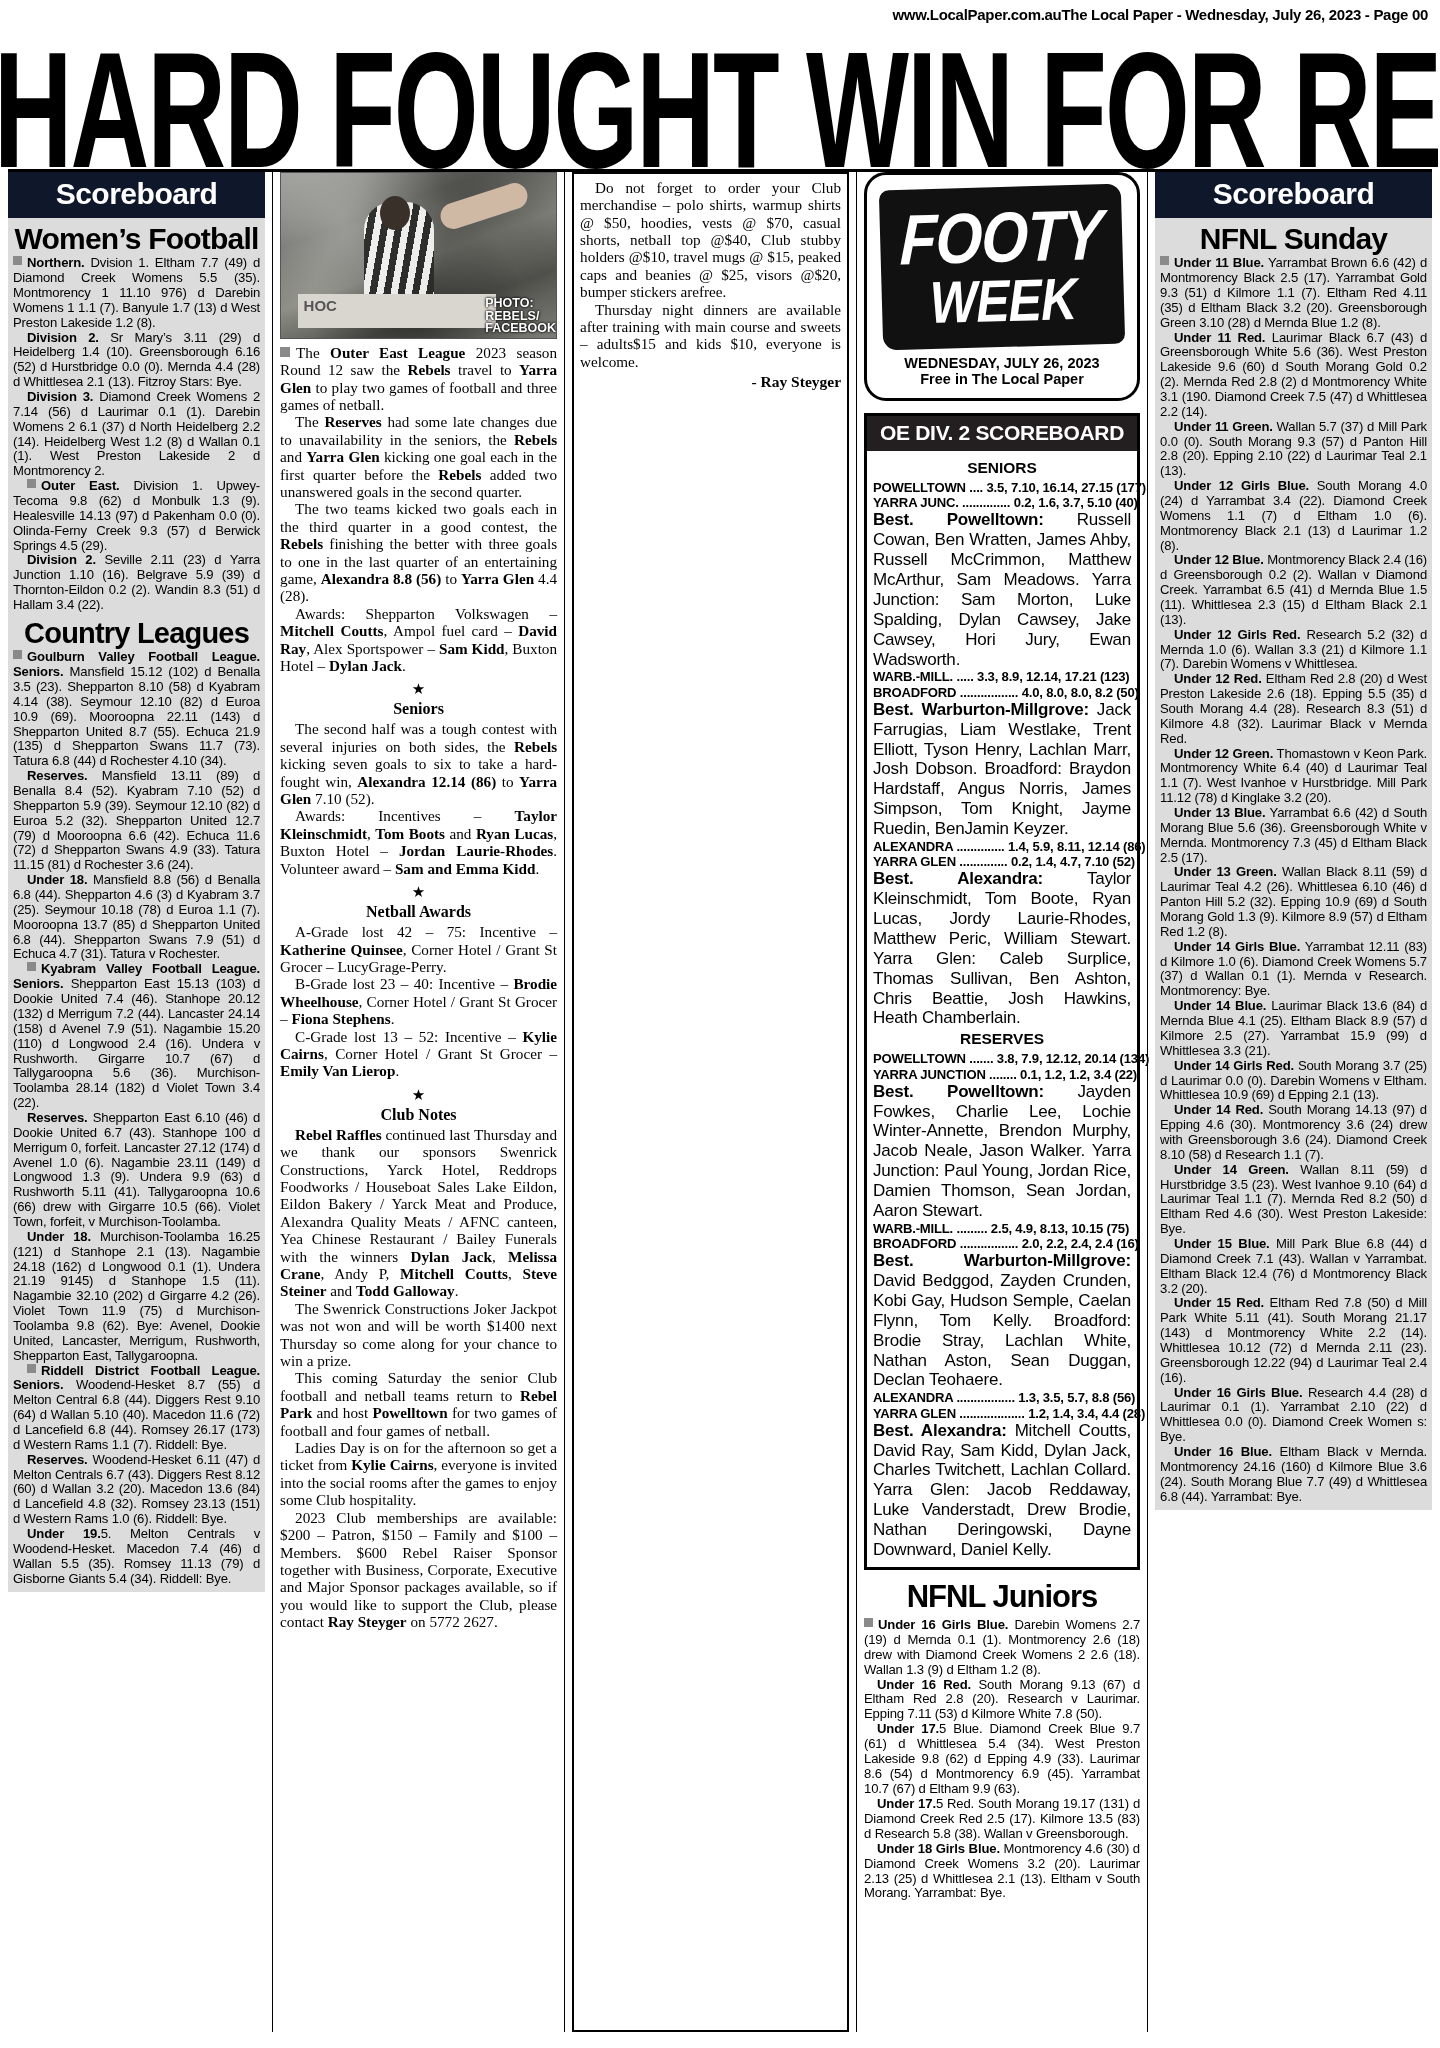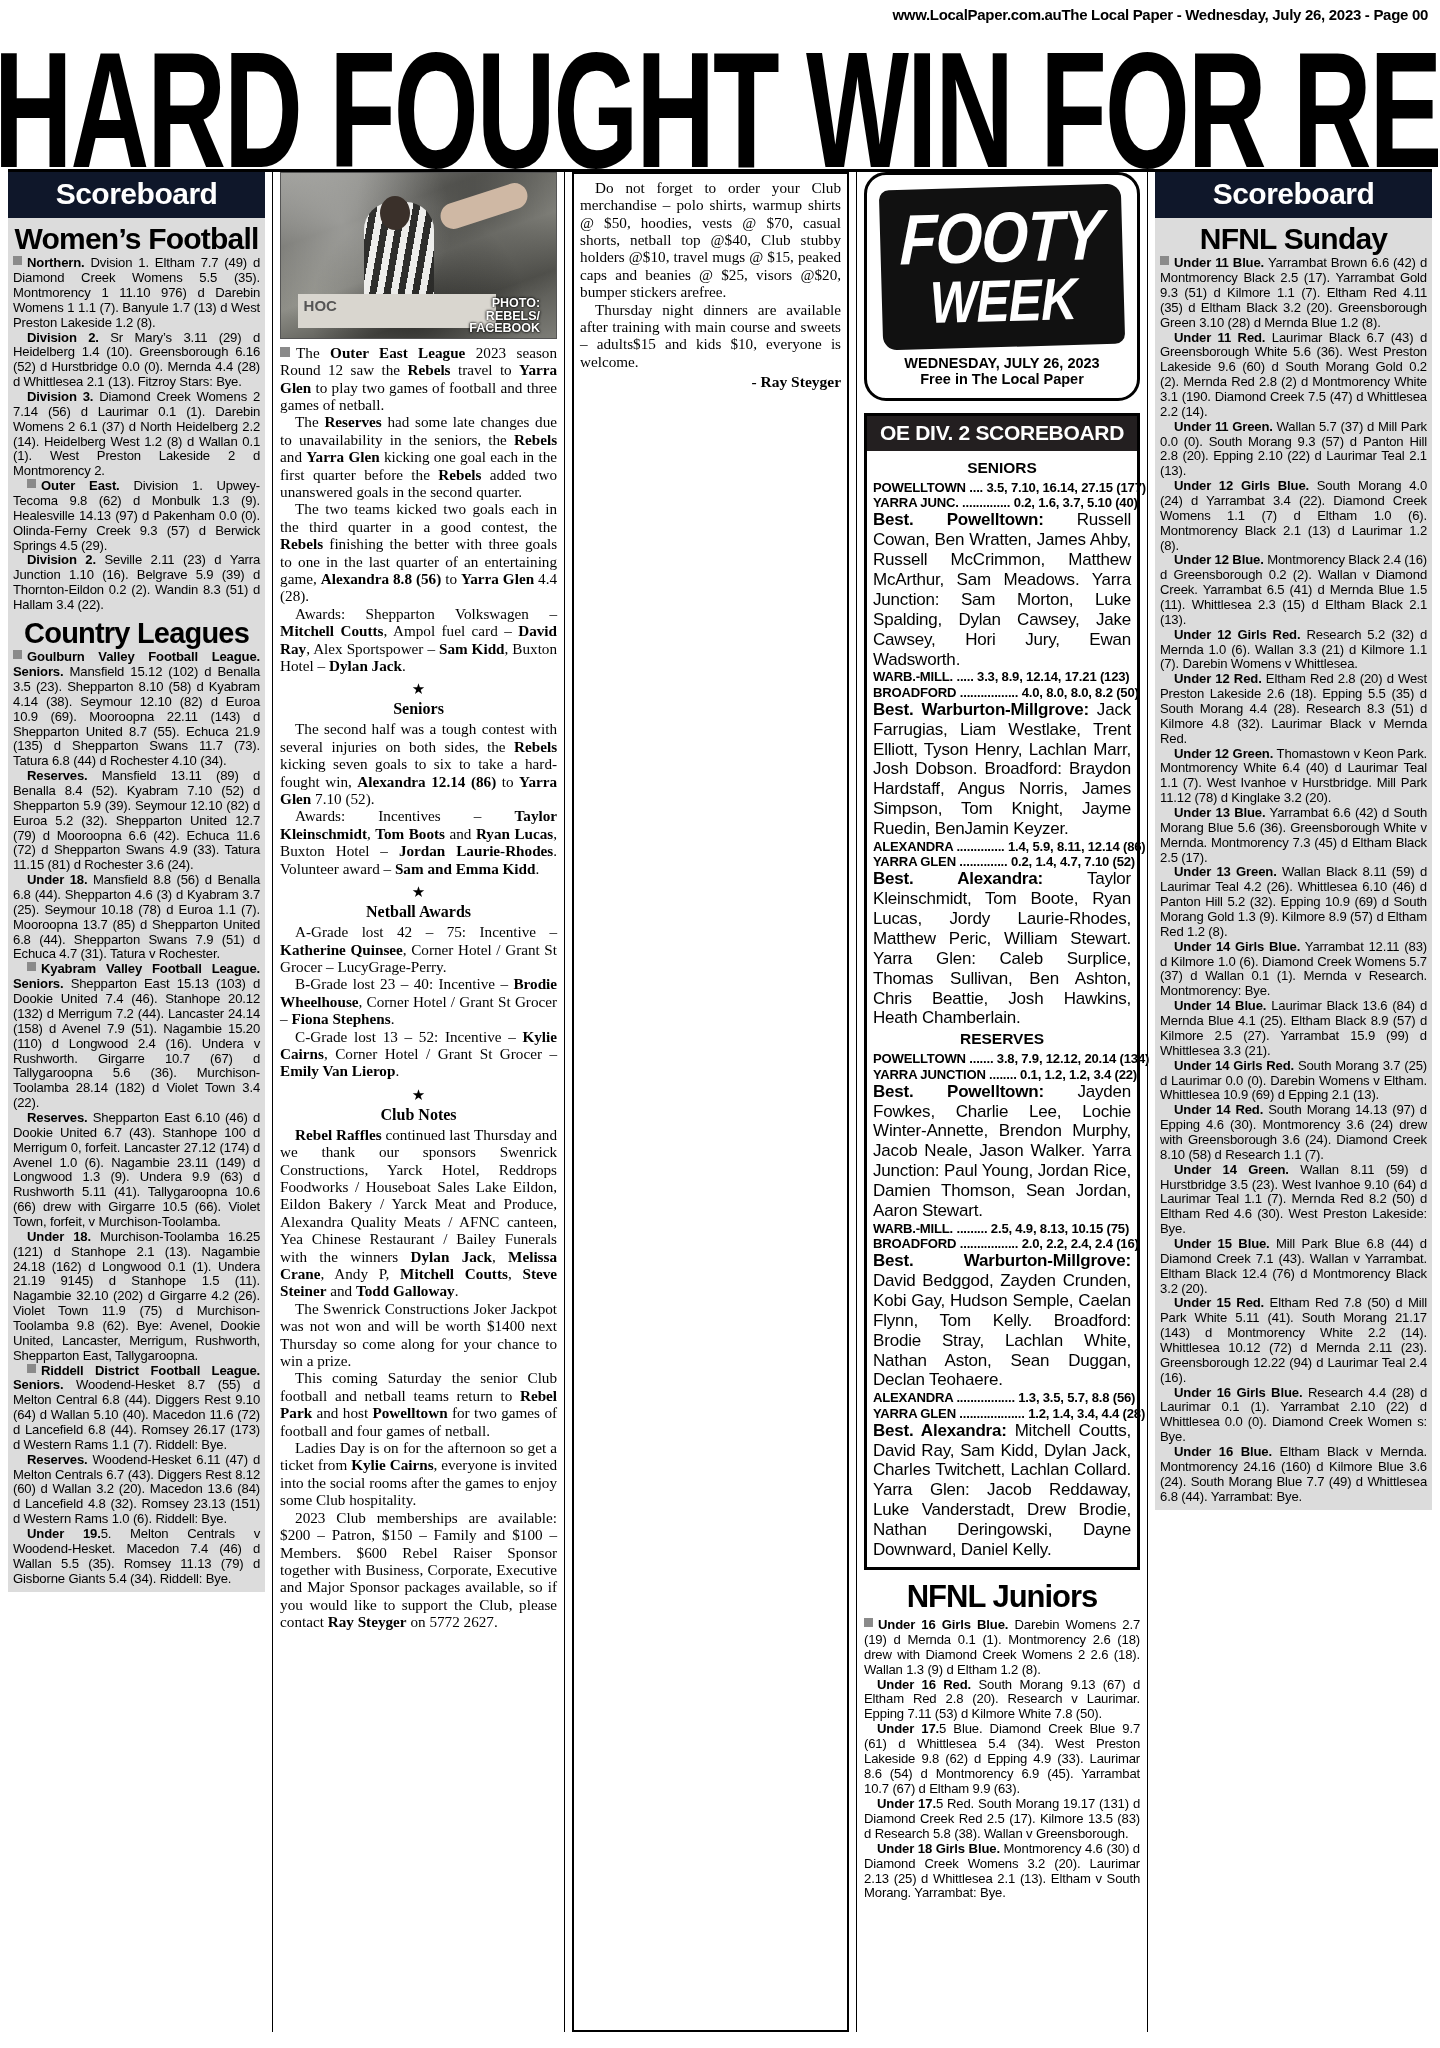--- a/index.html
+++ b/index.html
@@ -142,23 +142,23 @@
     position:absolute; left:6%; bottom:6%;
     width:72%; height:34px;
     background:#d9d6cf;
   }
   .photo .board:after {
     content:"HOC"; position:absolute; left:6px; top:3px;
     font-weight:bold; font-size:15px; color:#555;
     font-family:"Liberation Sans", sans-serif;
   }
   .photo-credit {
-    position:absolute; right:16px; bottom:3px;
+    position:absolute; right:0; bottom:3px;
     color:#fff; font-weight:bold; font-size:12.5px;
-    line-height:1.0; text-align:right;
+    line-height:1.0; 
     text-shadow:0 0 2px #000,0 0 3px #000;
     font-family:"Liberation Sans", sans-serif;
   }
 
   .story-p {
     font-family:Liberation Serif, serif;
     font-size:15.2px;
     line-height:1.145;
     text-align:justify;
     text-justify:inter-word;

